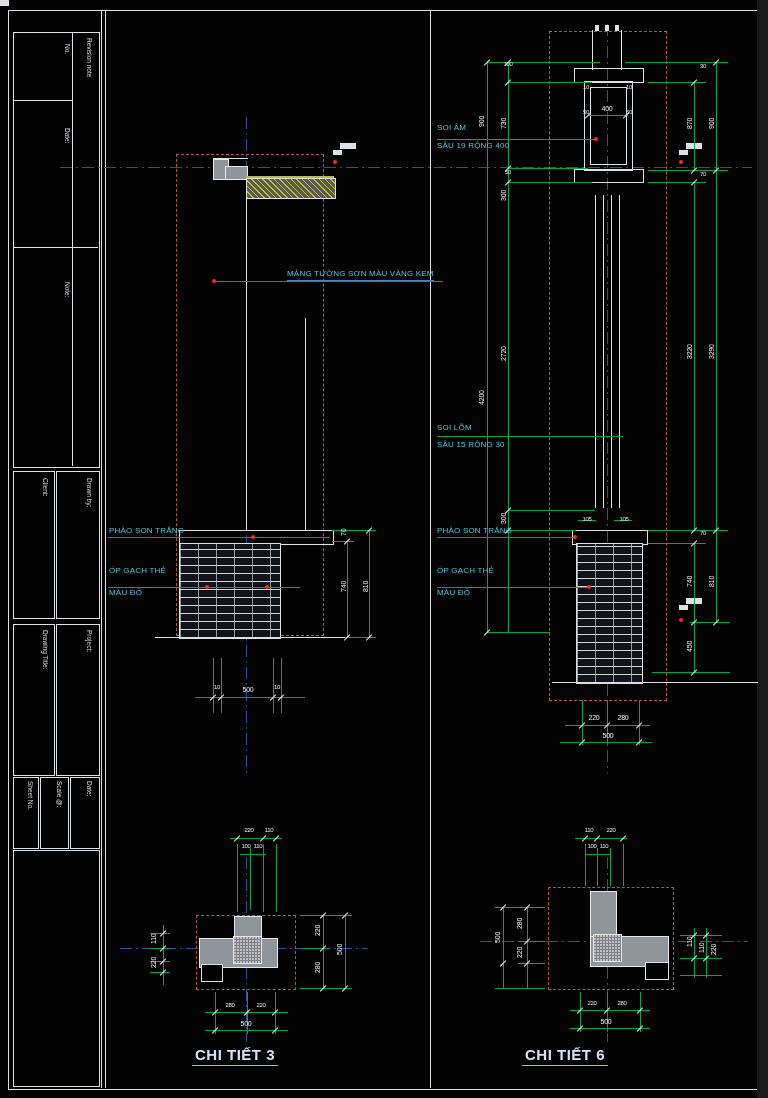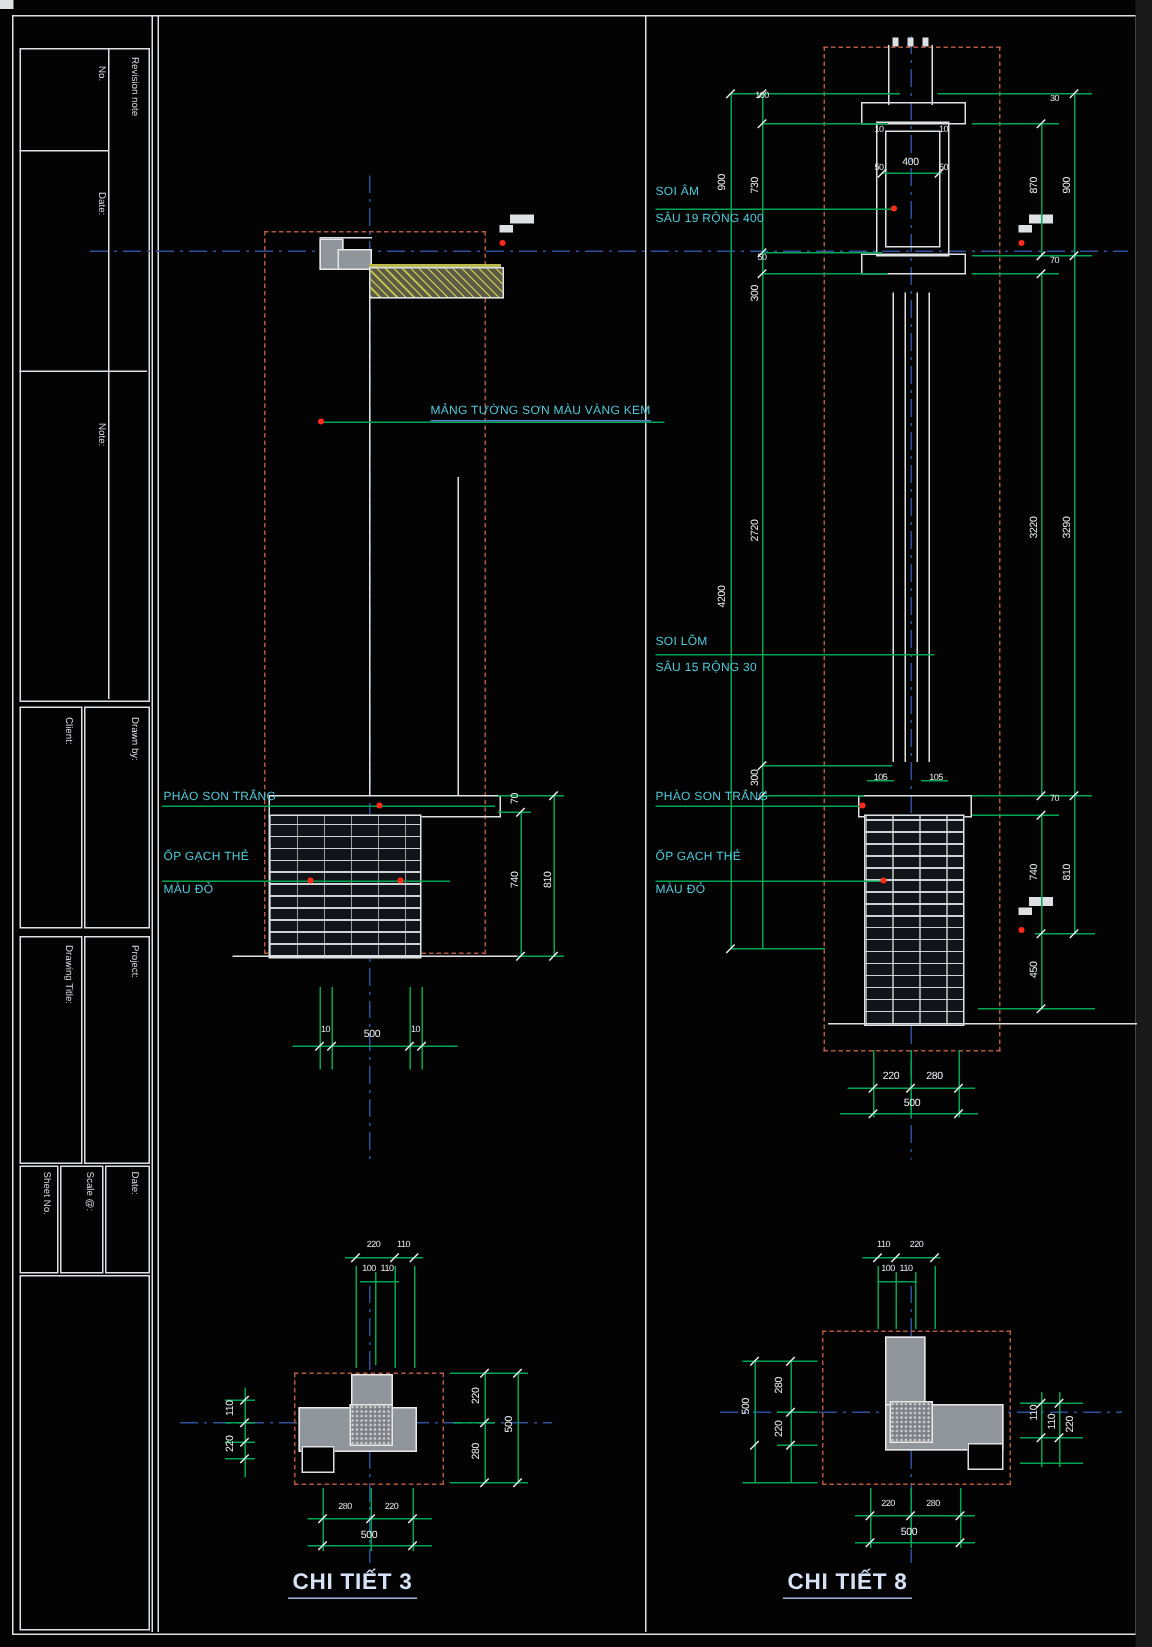--- a/index.html
+++ b/index.html
@@ -32,21 +32,21 @@
   .t-dimv{position:absolute;color:#eceff1;font-size:7px;line-height:1;white-space:nowrap;transform:rotate(-90deg);transform-origin:0 0;letter-spacing:-.2px;}
   .t-tb{position:absolute;color:#d9dde3;font-size:6.5px;line-height:1;white-space:nowrap;transform:rotate(90deg);transform-origin:0 0;}
   .t-title{position:absolute;color:#d6e3f6;font-size:15px;font-weight:bold;letter-spacing:.5px;
      border-bottom:1px solid #9fb6dd;padding:0 3px 2px;white-space:nowrap;}
 </style>
 </head>
 <body>
 
 <div class="canvas">
   <div class="t-title" id="title-d2" style="left:192px;top:1046px">CHI TIẾT 3</div>
-  <div class="t-title" id="title-d1" style="left:522px;top:1046px">CHI TIẾT 8</div>
+  <div class="t-title" id="title-d1" style="left:522px;top:1046px">CHI TIẾT 6</div>
 <div class="g rectw" style="left: 8px; top: 10px; width: 748px; height: 1078px;"></div>
     <div class="g dark" style="left: 757px; top: 0px; width: 11px; height: 1098px;"></div>
     <div class="g wline" style="left: 0px; top: 0px; width: 9px; height: 6px;"></div>
     <div class="g wline" style="left: 101px; top: 10px; width: 1px; height: 1078px;"></div>
     <div class="g wline" style="left: 105px; top: 10px; width: 1px; height: 1078px;"></div>
     <div class="g wline" style="left: 430px; top: 10px; width: 1px; height: 1078px;"></div>
     <div class="g rectw" style="left: 13px; top: 32px; width: 85px; height: 434px;"></div>
     <div class="g wline" style="left: 72px; top: 32px; width: 1px; height: 434px;"></div>
     <div class="g wline" style="left: 13px; top: 100px; width: 59px; height: 1px;"></div>
     <div class="g wline" style="left: 13px; top: 247px; width: 85px; height: 1px;"></div>

